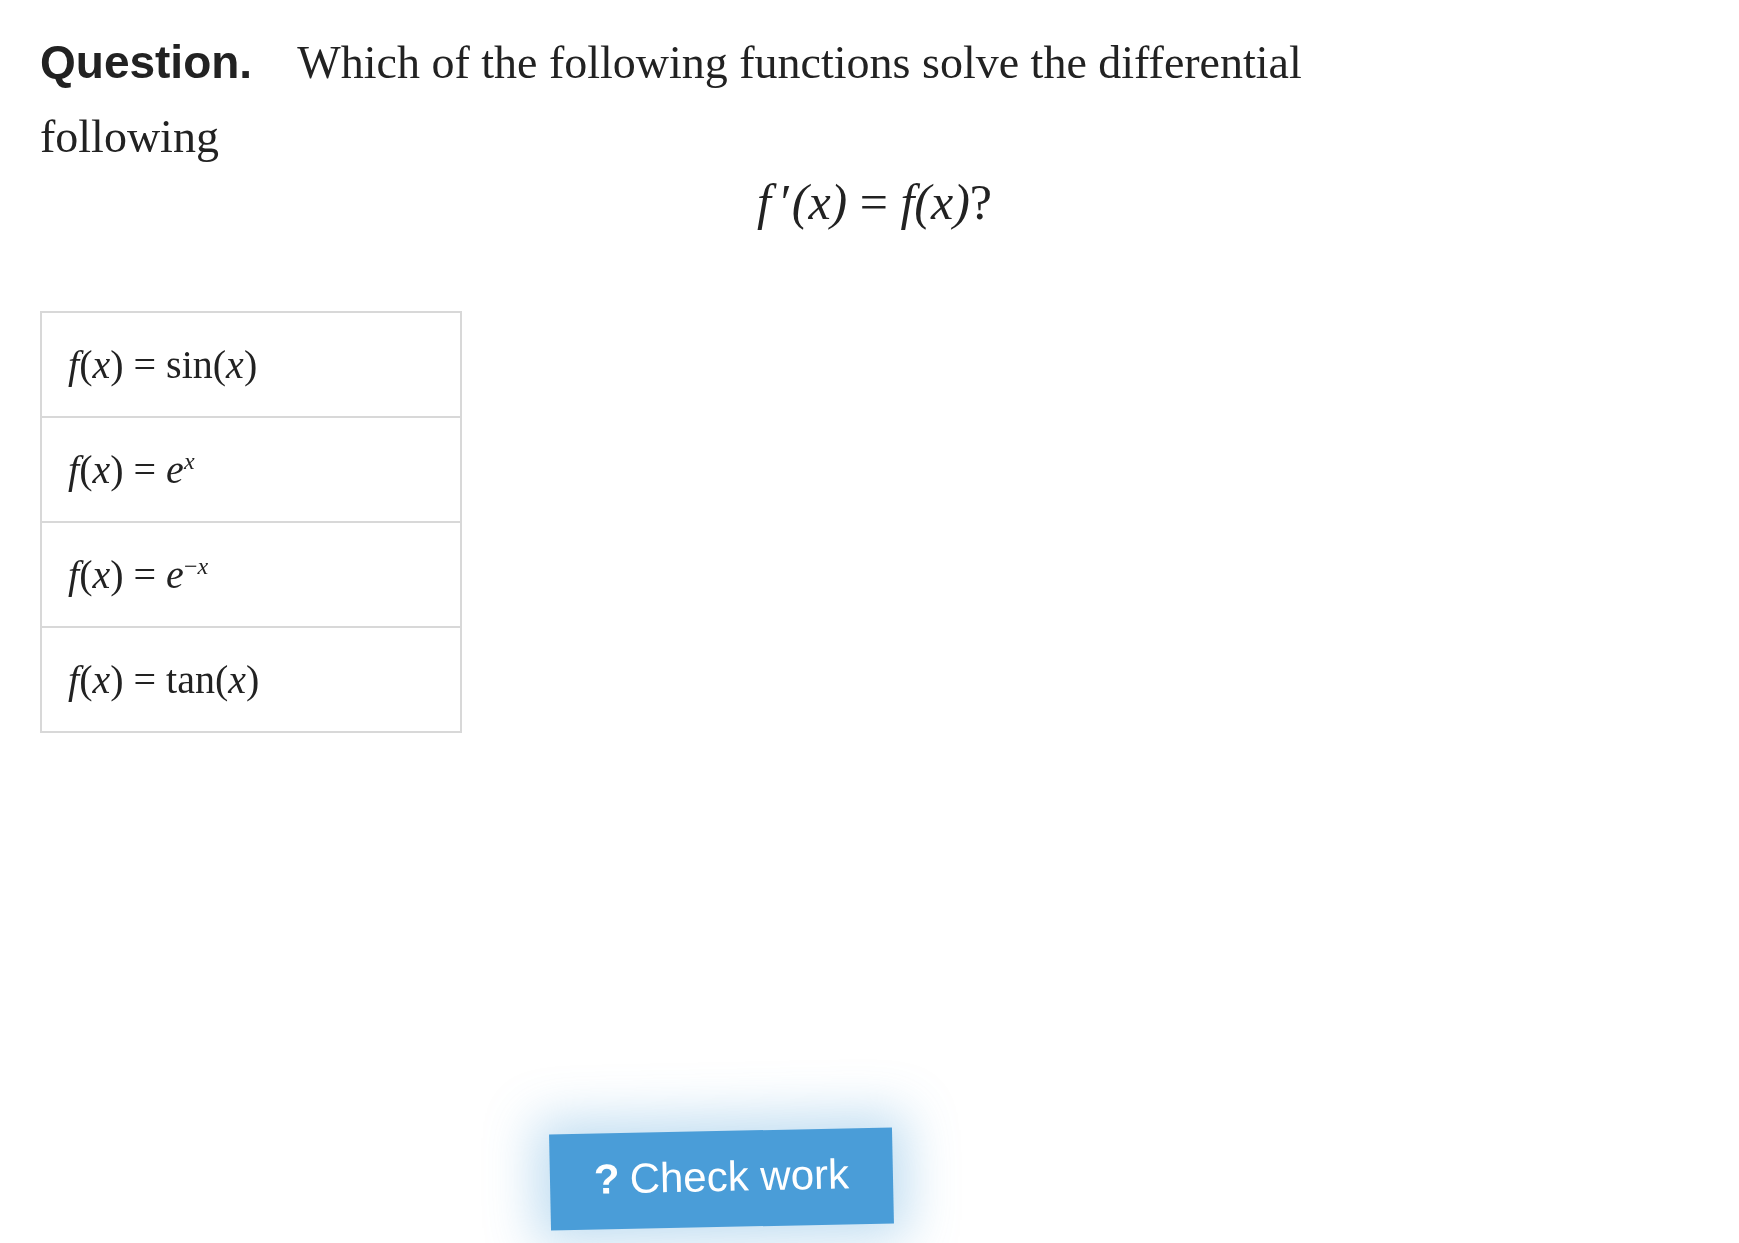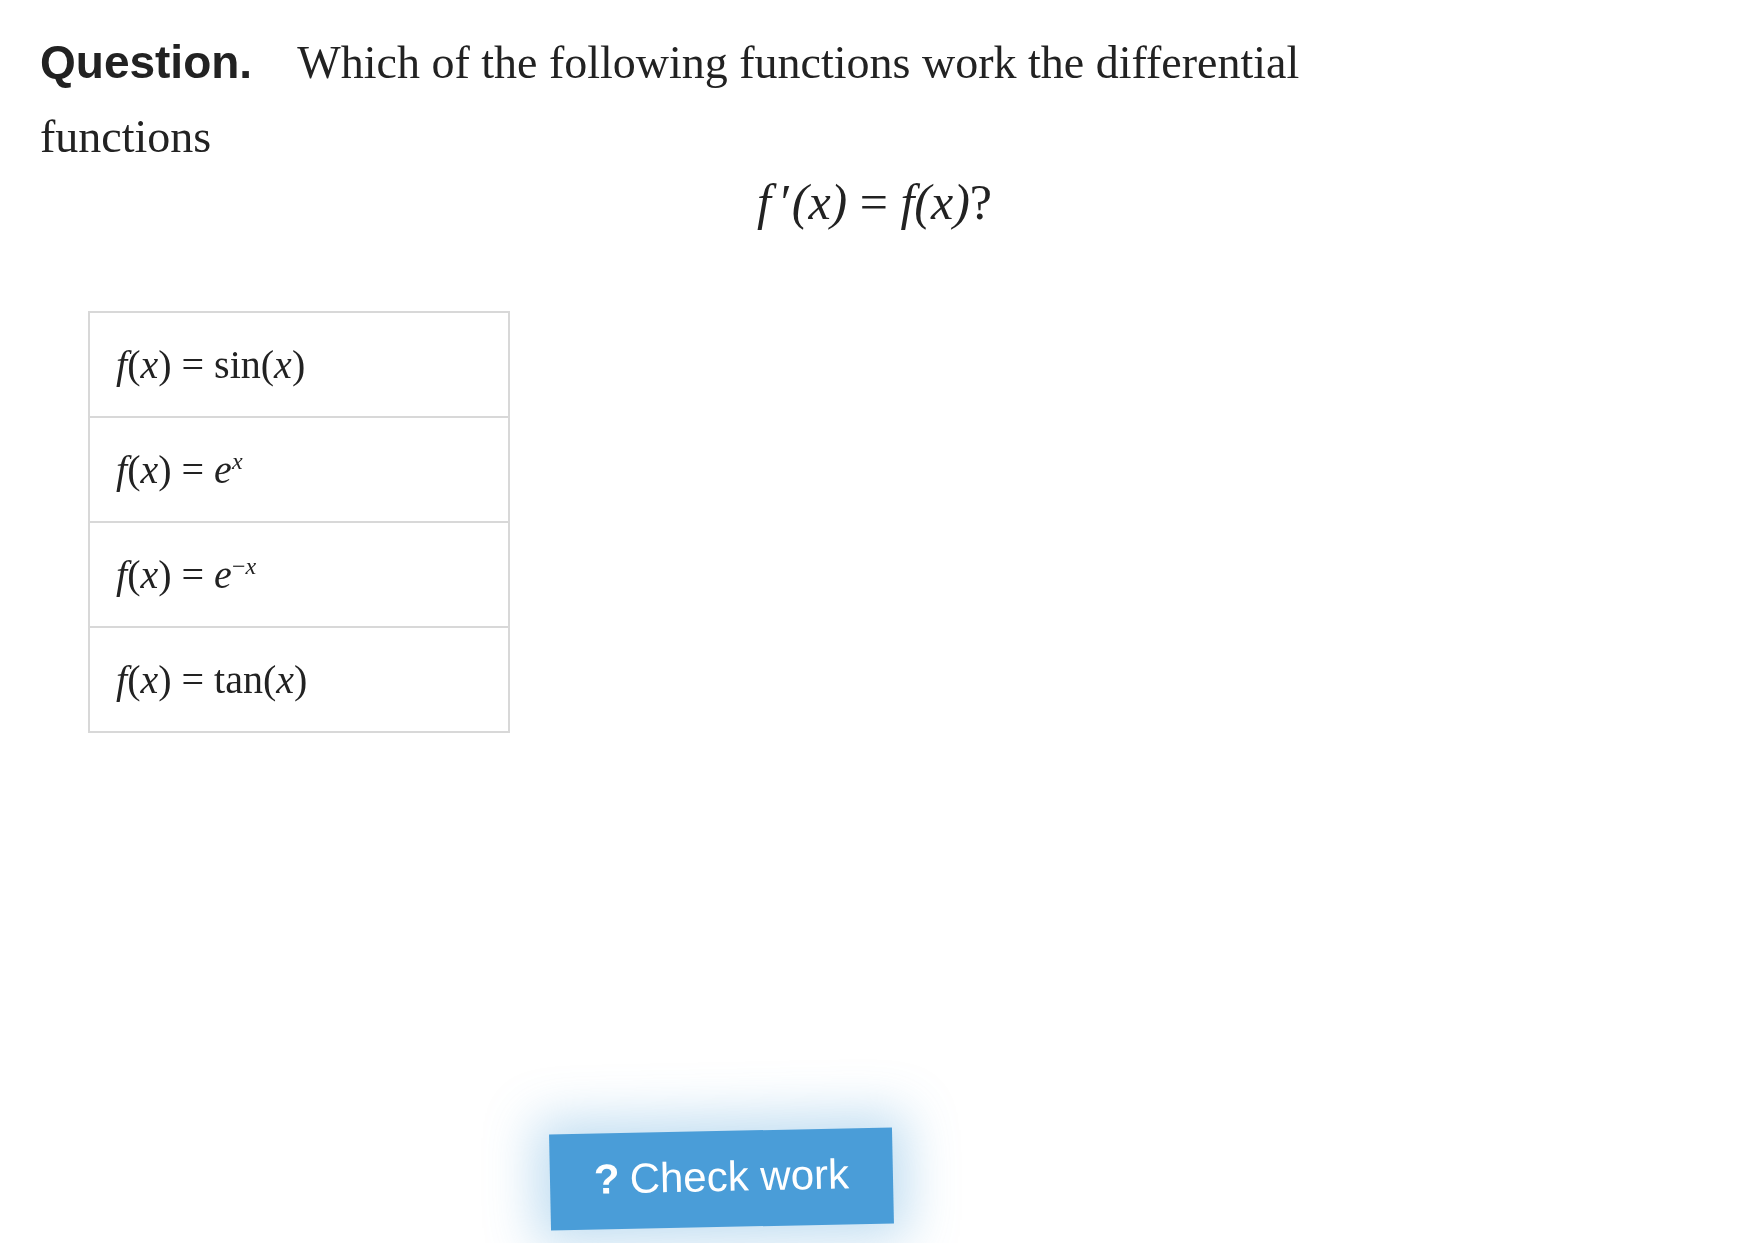--- a/index.html
+++ b/index.html
@@ -31,21 +31,20 @@
     font-size:50px;
     font-style:italic;
     font-family:Georgia,'Times New Roman',serif;
   }
   .equation-row .plain{ font-style:normal; }
   .answers{
     margin-top:80px;
     border:1px solid #d8d8d8;
     border-collapse:collapse;
     width:420px;
-    margin-left:48px;
   }
   .answers .cell{
     border:1px solid #d8d8d8;
     padding:28px 26px;
     font-size:40px;
     font-style:italic;
     font-family:Georgia,'Times New Roman',serif;
     cursor:pointer;
     background:#fff;
   }
@@ -68,22 +67,22 @@
   .btn-check .q{ font-weight:700; margin-right:10px;}
 </style>
 </head>
 <body>
 
 <div class="page">
 
   <div class="question-text">
     <span class="question-label">Question.</span>
     &nbsp;&nbsp;
-    <span>Which of the following functions work the differential</span><br>
-    <span>functions</span>
+    <span>Which of the following functions solve the differential</span><br>
+    <span>following</span>
   </div>
 
   <div class="equation-row" title="f ′(x) = f(x)?">
     <span class="fprime">f <span class="plain">′</span>(x)</span>
     <span class="plain"> = </span>
     <span>f(x)</span><span class="plain">?</span>
   </div>
 
   <div class="answers">
     <div class="cell" title="f(x) = sin(x)">

